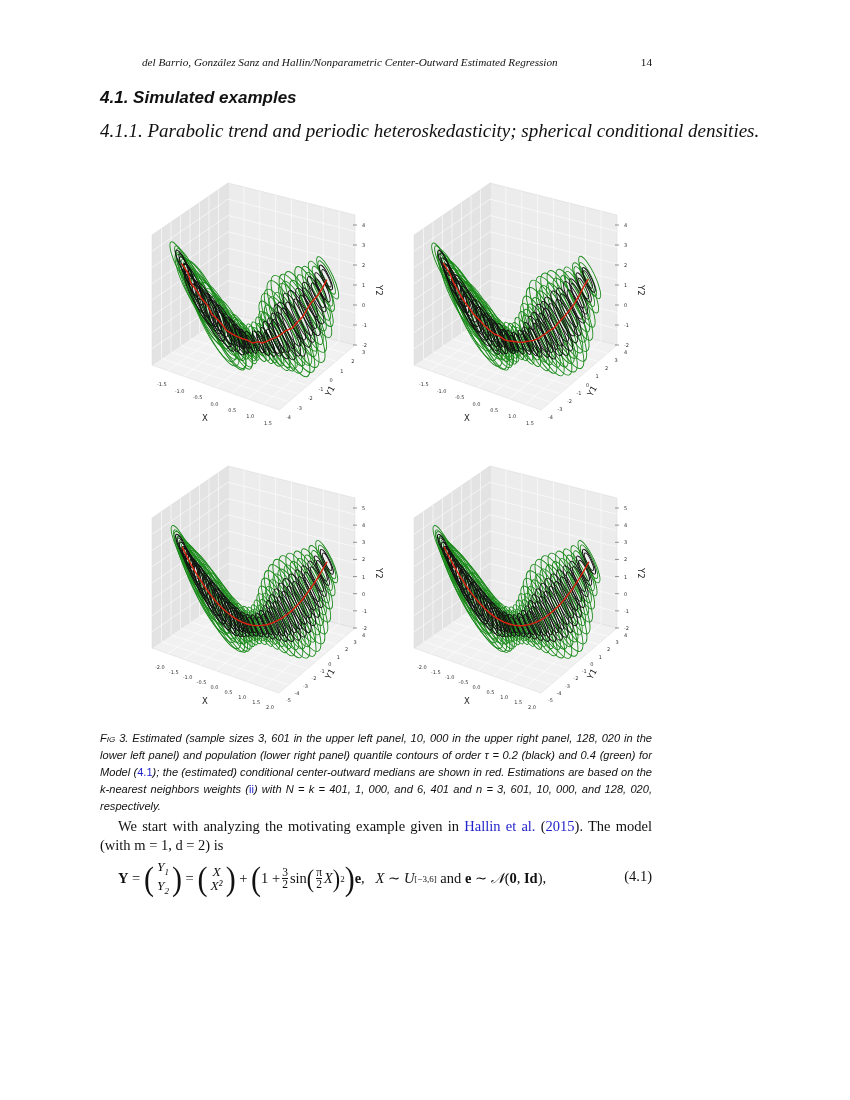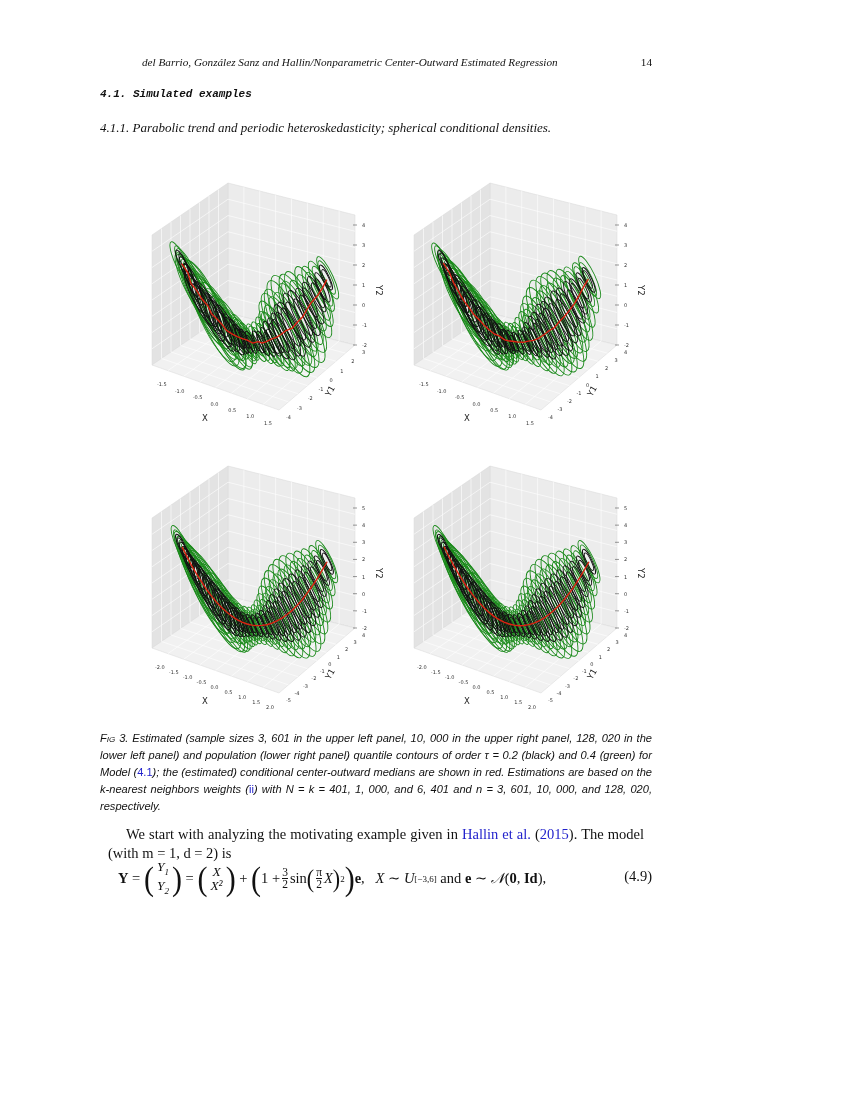--- a/index.html
+++ b/index.html
@@ -2,37 +2,37 @@
 <html><head>
 <meta charset="utf-8">
 <style>
   html, body { margin: 0; padding: 0; background: #ffffff; }
   body { width: 850px; height: 1100px; position: relative; overflow: hidden;
          font-family: "DejaVu Serif", "Liberation Serif", serif; color: #111; }
   .header { position: absolute; top: 56px; left: 100px; width: 552px; font-style: italic;
             font-size: 11.2px; font-family: "Liberation Serif", serif; }
   .header .running { position: absolute; left: 42px; top: 0; white-space: nowrap; }
   .header .page-num { position: absolute; right: 0; top: 0; font-style: normal; }
-  .section-title { position: absolute; top: 88px; left: 100px; font-size: 11px;
-                   font-weight: bold; font-style: italic; font-family: Liberation Mono, monospace; }
-  .subsection-title { position: absolute; top: 120px; left: 100px; font-size: 13px;
+  .section-title { position: absolute; top: 88px; left: 100px; font-size: 17px;
+                   font-weight: bold; font-style: italic; font-family: Liberation Sans, sans-serif; }
+  .subsection-title { position: absolute; top: 120px; left: 100px; font-size: 19px;
                       font-style: italic; font-family: "Liberation Serif", serif; }
   .figure { position: absolute; top: 175px; left: 140px; width: 520px; height: 545px; }
   .panel { position: absolute; width: 245px; height: 260px; }
   .panel svg { width: 245px; height: 260px; display: block; }
   .tick { font-family: "DejaVu Sans", sans-serif; font-size: 5px; fill: #333; }
   .axlabel { font-family: "DejaVu Sans", sans-serif; font-size: 8.5px; fill: #222; }
   .caption { position: absolute; top: 730px; left: 100px; width: 552px; font-size: 11.1px;
              line-height: 17px; font-style: italic; text-align: justify;
              font-family: Liberation Sans, sans-serif; }
   .caption .sc { font-variant: small-caps; }
   .caption a, .body a { color: #2222cc; text-decoration: none; font-style: normal; }
   .body { position: absolute; top: 817px; left: 100px; width: 552px; font-size: 14.5px;
           line-height: 19px; font-family: "Liberation Serif", serif; text-align: justify; }
-  .body p { margin: 8px; text-indent: 18px; }
+  .body p { margin: 0; text-indent: 18px; }
   .equation { position: absolute; top: 858px; left: 100px; width: 552px; height: 40px;
               font-family: "Liberation Serif", serif; font-size: 14.5px; }
   .eq-body { position: absolute; left: 18px; top: 2px; display: flex; align-items: center; white-space: nowrap; }
   .eq-num { position: absolute; right: 0; top: 10px; }
   .paren { font-size: 30px; line-height: 30px; font-weight: 200; transform: scaleY(1.1); display: inline-block; }
   .vec { display: inline-flex; flex-direction: column; align-items: center; font-style: italic;
          line-height: 14px; margin: 0 3px; font-size: 13.5px; }
   .frac { display: inline-flex; flex-direction: column; align-items: center; line-height: 11px;
           font-size: 11.5px; margin: 0 2px; vertical-align: middle; }
   .frac .line { border-top: 1px solid #111; width: 100%; }
@@ -929,14 +929,14 @@
         <span>2</span>
       </span>
     sin<span class="paren" style="font-size:22px">(</span><span class="frac">
         <span>π</span>
         <span class="line"></span>
         <span>2</span>
       </span><i>X</i><span class="paren" style="font-size:22px">)</span><sup>2</sup><span class="paren">)</span>
     <span class="bold">e</span>,&nbsp;&nbsp;&nbsp;
     <i>X</i>&nbsp;∼&nbsp;<i>U</i><sub>[−3,6]</sub>&nbsp;and&nbsp;<span class="bold">e</span>&nbsp;∼&nbsp;<i>𝒩</i>(<span class="bold">0</span>,&nbsp;<span class="bold">Id</span>),
   </div>
-  <span class="eq-num">(4.9)</span>
+  <span class="eq-num">(4.1)</span>
 </div>
 
 </body></html>

